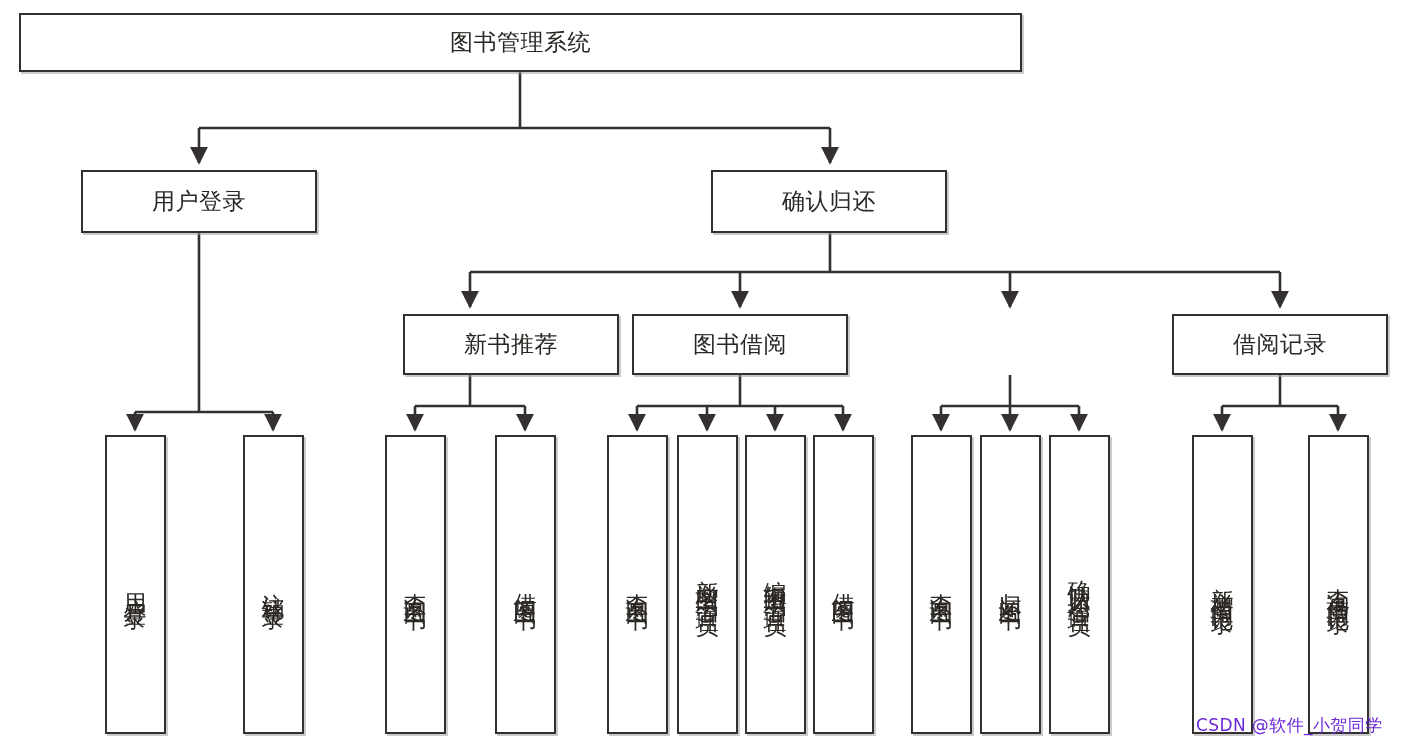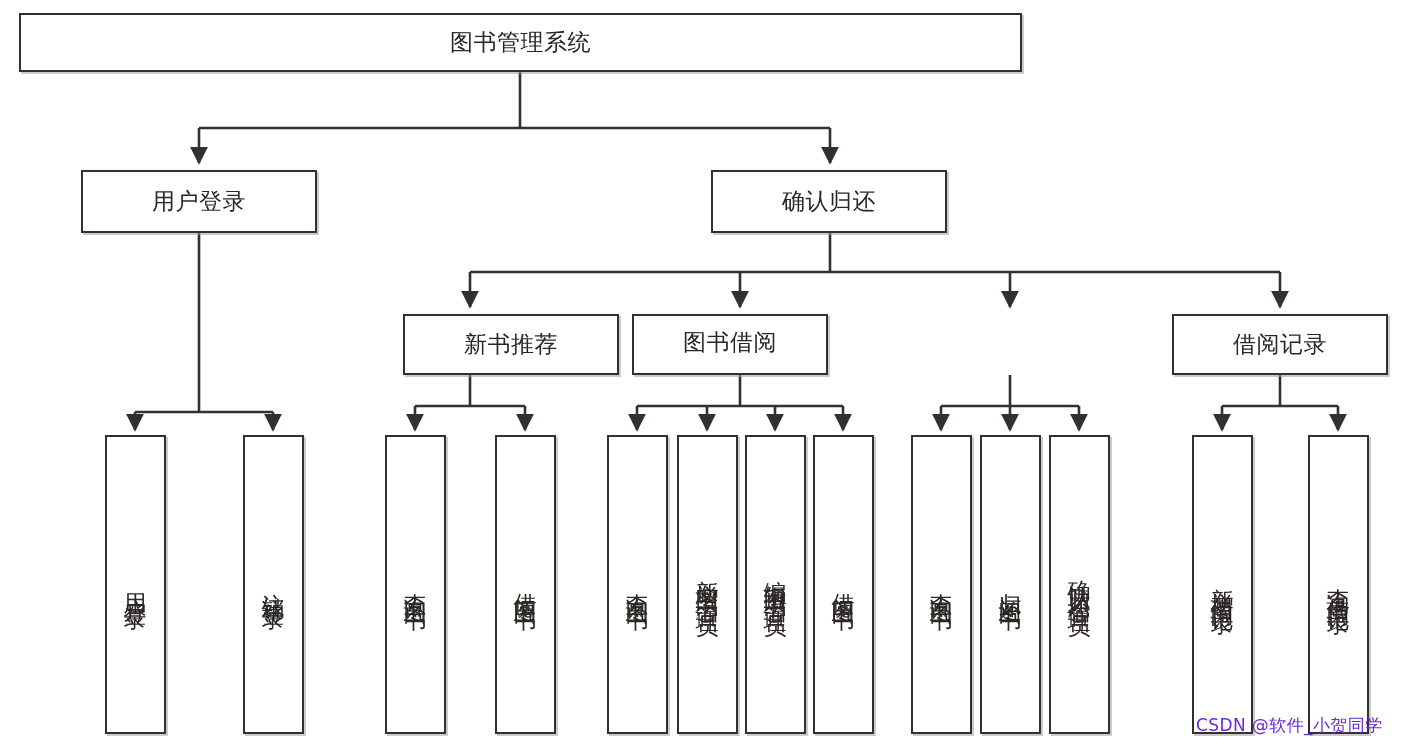--- a/index.html
+++ b/index.html
@@ -86,21 +86,21 @@
   <div class="node h" style="left:81px;top:170px;width:236px;height:63px;">
     <span class="lbl">用户登录</span>
   </div>
   <div class="node h" style="left:711px;top:170px;width:236px;height:63px;">
     <span class="lbl">确认归还</span>
   </div>
 
   <div class="node h" style="left:362px;top:314px;width:216px;height:61px;margin-left:41px;">
     <span class="lbl">新书推荐</span>
   </div>
-  <div class="node h" style="left:632px;top:314px;width:196px;height:61px;font-family:Liberation Mono, monospace;">
+  <div class="node h" style="left:632px;top:314px;width:216px;height:61px;">
     <span class="lbl">图书借阅</span>
   </div>
   <div class="node h" style="left:1172px;top:314px;width:216px;height:61px;">
     <span class="lbl">借阅记录</span>
   </div>
 
   <div class="node v" style="left:105px;top:435px;width:61px;height:299px;">
     <span class="lbl">用户登录</span>
   </div>
   <div class="node v" style="left:243px;top:435px;width:61px;height:299px;">

